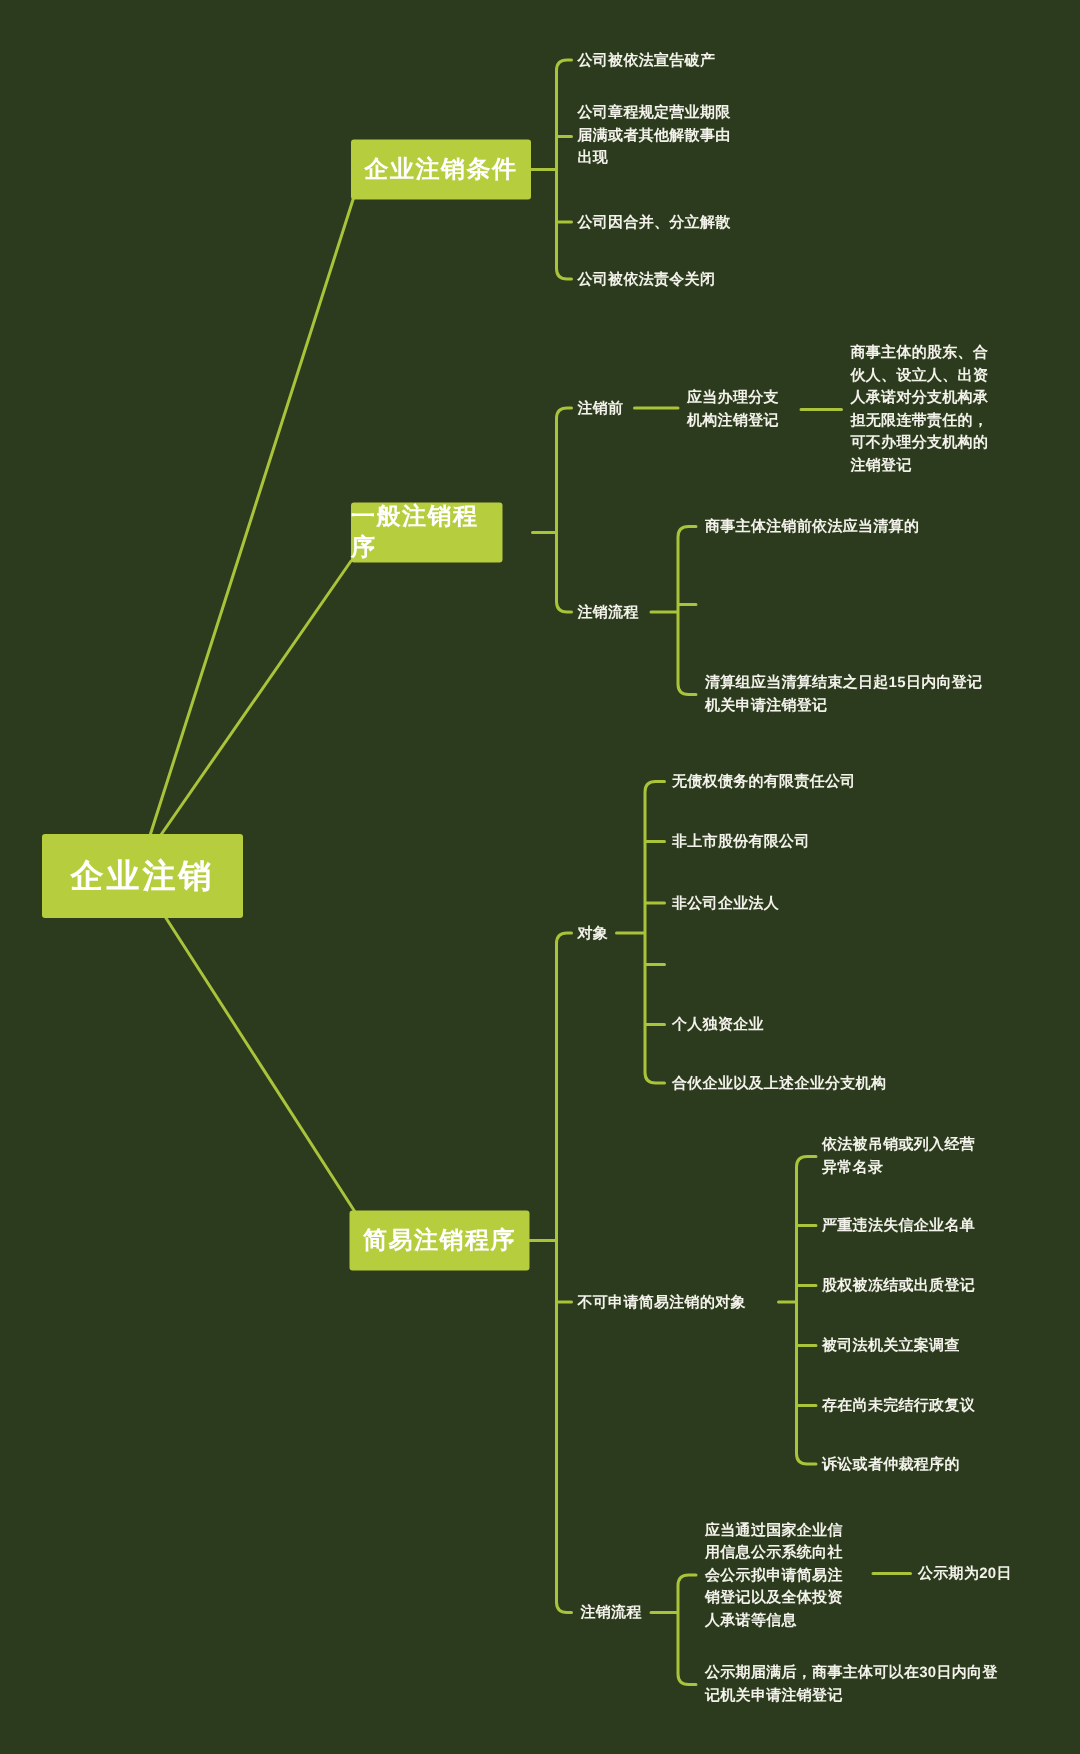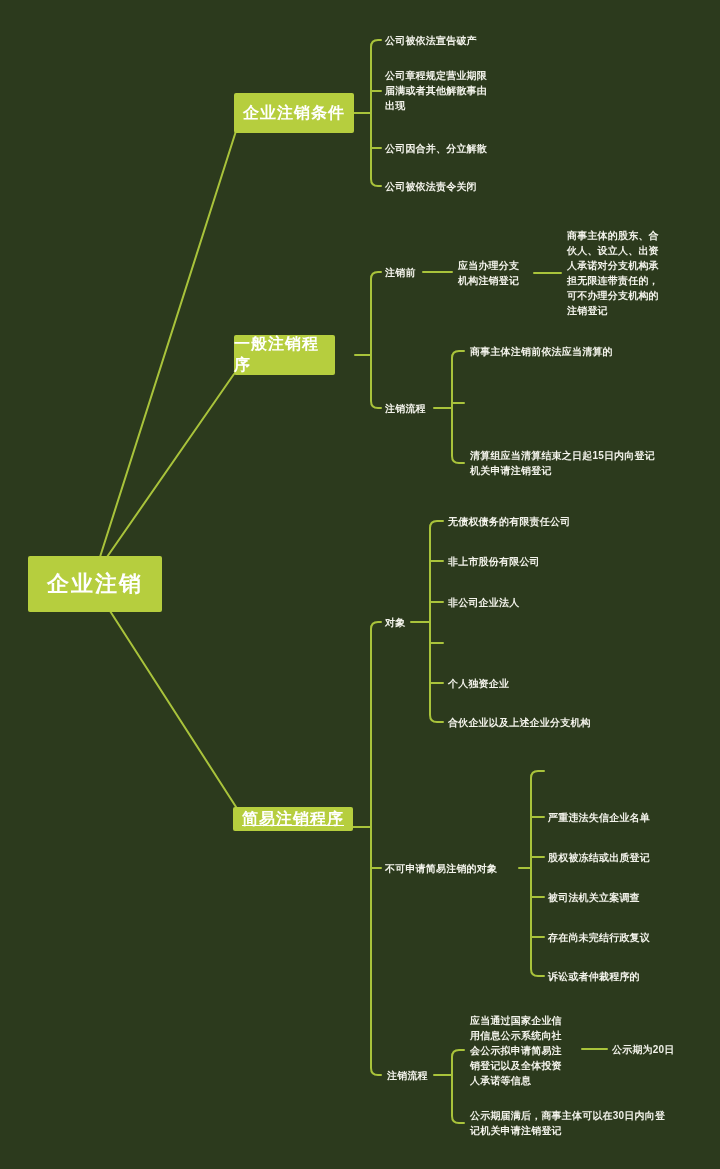--- a/index.html
+++ b/index.html
@@ -62,21 +62,21 @@
     <path class="edge" d="M 544 771 L 538 771 Q 531 771 531 778 L 531 969 Q 531 976 538 976 L 544 976 M 531 817 L 544 817 M 531 857 L 544 857 M 531 897 L 544 897 M 531 937 L 544 937 M 519 868 L 531 868"></path>
 
     <path class="edge" d="M 464 1050 L 459 1050 Q 452 1050 452 1057 L 452 1116 Q 452 1123 459 1123 L 464 1123 M 434 1075 L 452 1075"></path>
 
     <path class="edge" d="M 582 1049 L 607 1049"></path>
   </svg>
 
   <div class="box" style="left:234px;top:93px;width:120px;height:40px;">企业注销条件</div>
   <div class="box root" style="left:28px;top:556px;width:134px;height:56px;">企业注销</div>
   <div class="box" style="left:234px;top:335px;width:101px;height:40px;">一般注销程序</div>
-  <div class="box" style="left:233px;top:807px;width:120px;height:24px;text-decoration:underline;">简易注销程序</div>
+  <div class="box" style="left:233px;top:807px;width:120px;height:40px;">简易注销程序</div>
 
   <div class="leaf" style="left:385px;top:33px;">公司被依法宣告破产</div>
   <div class="leaf" style="left:385px;top:68px;">公司章程规定营业期限
 届满或者其他解散事由
 出现</div>
   <div class="leaf" style="left:385px;top:141px;">公司因合并、分立解散</div>
   <div class="leaf" style="left:385px;top:179px;">公司被依法责令关闭</div>
 
   <div class="leaf" style="left:385px;top:265px;">注销前</div>
   <div class="leaf" style="left:458px;top:258px;">应当办理分支
@@ -95,20 +95,22 @@
 
   <div class="leaf" style="left:385px;top:615px;">对象</div>
   <div class="leaf" style="left:448px;top:514px;">无债权债务的有限责任公司</div>
   <div class="leaf" style="left:448px;top:554px;">非上市股份有限公司</div>
   <div class="leaf" style="left:448px;top:595px;">非公司企业法人</div>
   <div class="leaf" style="left:448px;top:636px;"></div>
   <div class="leaf" style="left:448px;top:676px;">个人独资企业</div>
   <div class="leaf" style="left:448px;top:715px;">合伙企业以及上述企业分支机构</div>
 
   <div class="leaf" style="left:385px;top:861px;">不可申请简易注销的对象</div>
+  <div class="leaf" style="left:548px;top:756px;">依法被吊销或列入经营
+异常名录</div>
   <div class="leaf" style="left:548px;top:810px;">严重违法失信企业名单</div>
   <div class="leaf" style="left:548px;top:850px;">股权被冻结或出质登记</div>
   <div class="leaf" style="left:548px;top:890px;">被司法机关立案调查</div>
   <div class="leaf" style="left:548px;top:930px;">存在尚未完结行政复议</div>
   <div class="leaf" style="left:548px;top:969px;">诉讼或者仲裁程序的</div>
 
   <div class="leaf" style="left:387px;top:1068px;">注销流程</div>
   <div class="leaf" style="left:470px;top:1013px;">应当通过国家企业信
 用信息公示系统向社
 会公示拟申请简易注

